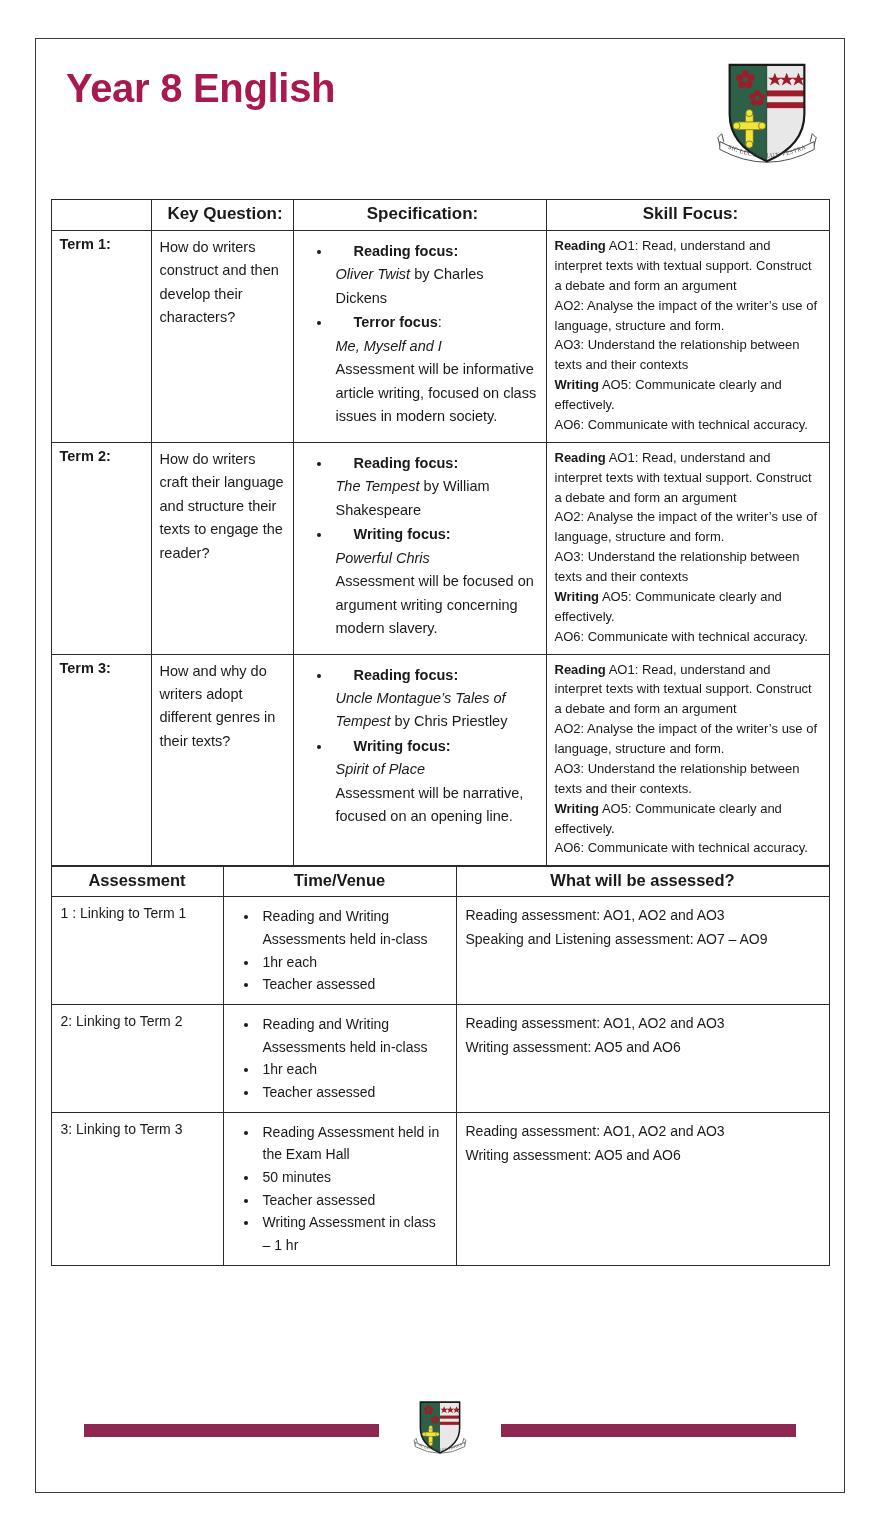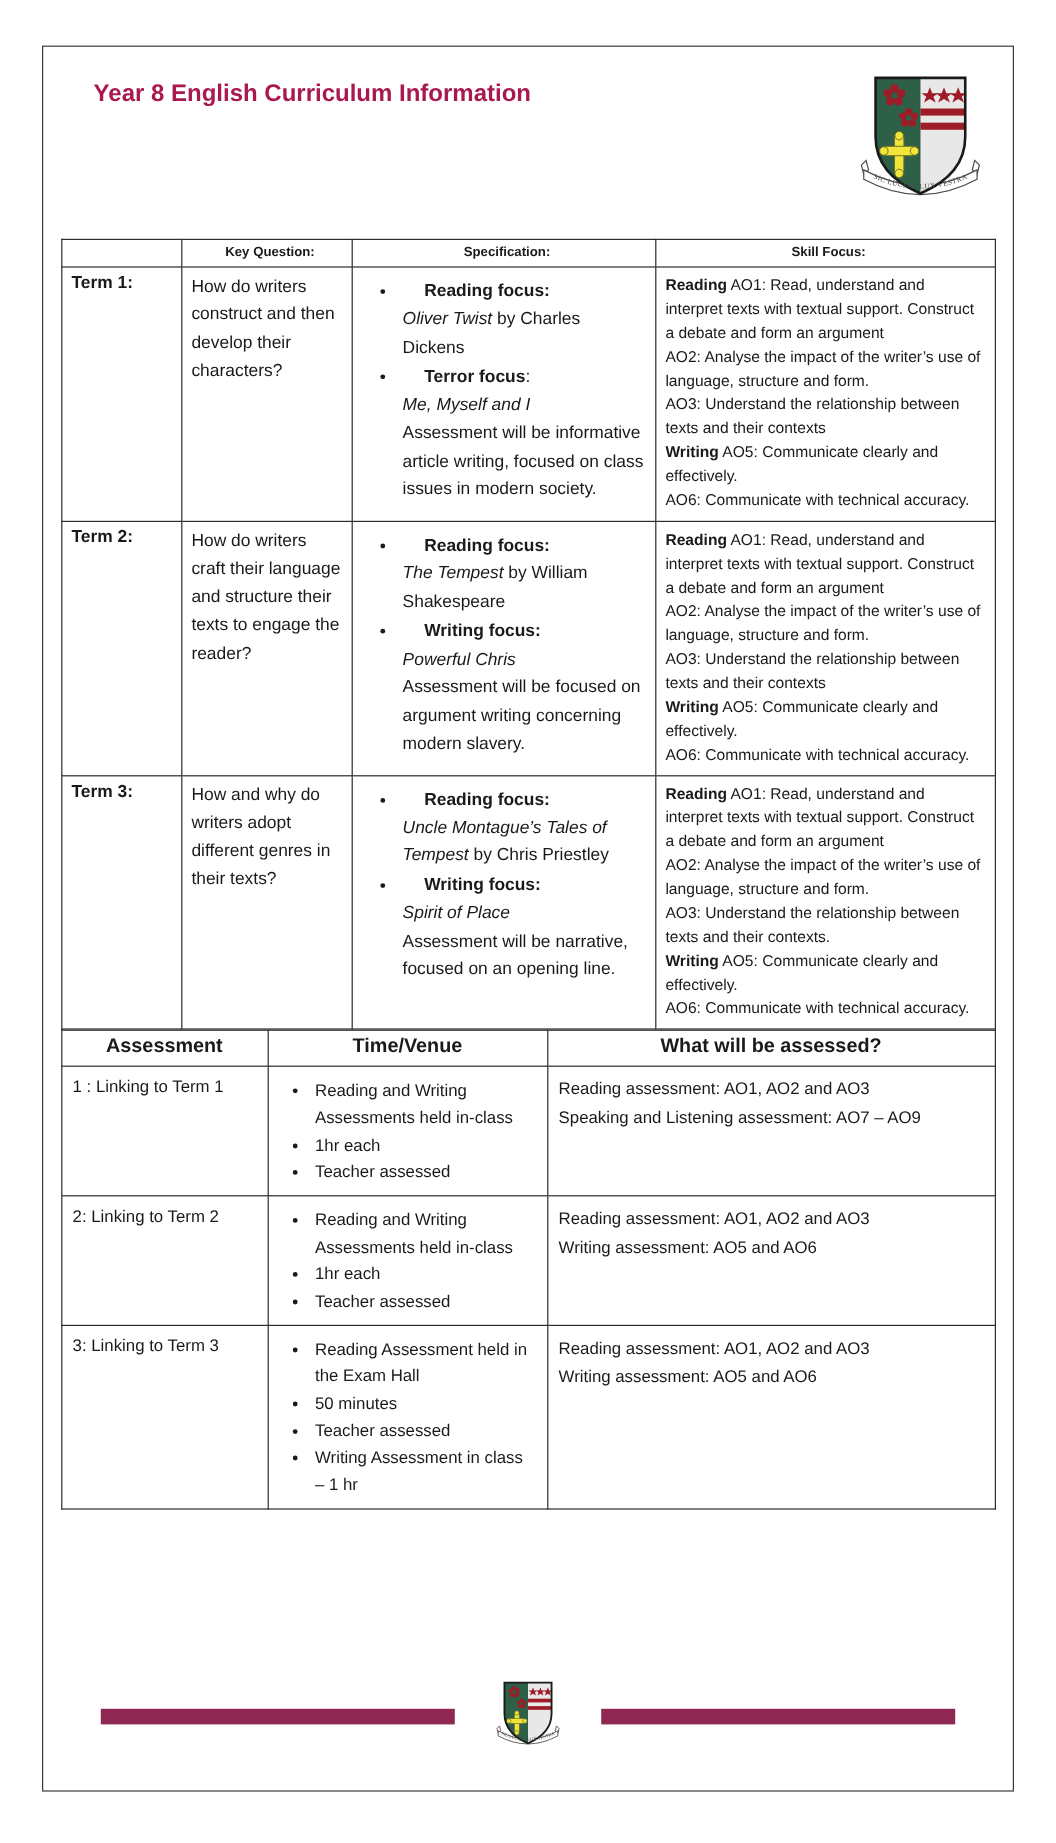--- a/index.html
+++ b/index.html
@@ -61,21 +61,21 @@
     width: 778px;
     margin: 10px auto 0 auto;
   }
   .curriculum-table td, .curriculum-table th {
     border: 1.3px solid #2b2b2b;
     vertical-align: top;
     padding: 5px 8px 7px 8px;
   }
   .curriculum-table thead th {
     text-align: center;
-    font-size: 11px;
+    font-size: 17px;
     font-weight: bold;
     padding: 4px 6px 6px 12px;
     vertical-align: middle;
   }
   .col-term   { width: 100px; }
   .col-key    { width: 142px; }
   .col-spec   { width: 253px; }
   .col-skill  { width: 283px; }
 
   .term-label {
@@ -167,21 +167,21 @@
     top: 0;
     width: 62px; height: 86px;
   }
 </style>
 </head>
 <body>
 
 <div class="page">
 
   <div class="header">
-    <h2 class="subtitle">Year 8 English Curriculum Information</h2>
+    <h1 class="title">Year 8 English</h1>
 
     <div class="crest-header">
       <svg class="crest" viewBox="0 0 120 132" width="118" height="130" aria-hidden="true">
 
         <path d="M10 88 L14 84 L16 92 L12 96 Z" fill="#ffffff" stroke="#4a4a4a" stroke-width="1"></path>
         <path d="M110 88 L106 84 L104 92 L108 96 Z" fill="#ffffff" stroke="#4a4a4a" stroke-width="1"></path>
         <path d="M12 92 Q60 118 108 92 L108 100 Q60 126 12 100 Z" fill="#ffffff" stroke="#4a4a4a" stroke-width="1"></path>
 
         <path id="shieldClipPath" d="M22 14 L98 14 L98 64 Q98 96 60 112 Q22 96 22 64 Z" fill="#ffffff"></path>
         <clipPath id="shieldClip">

